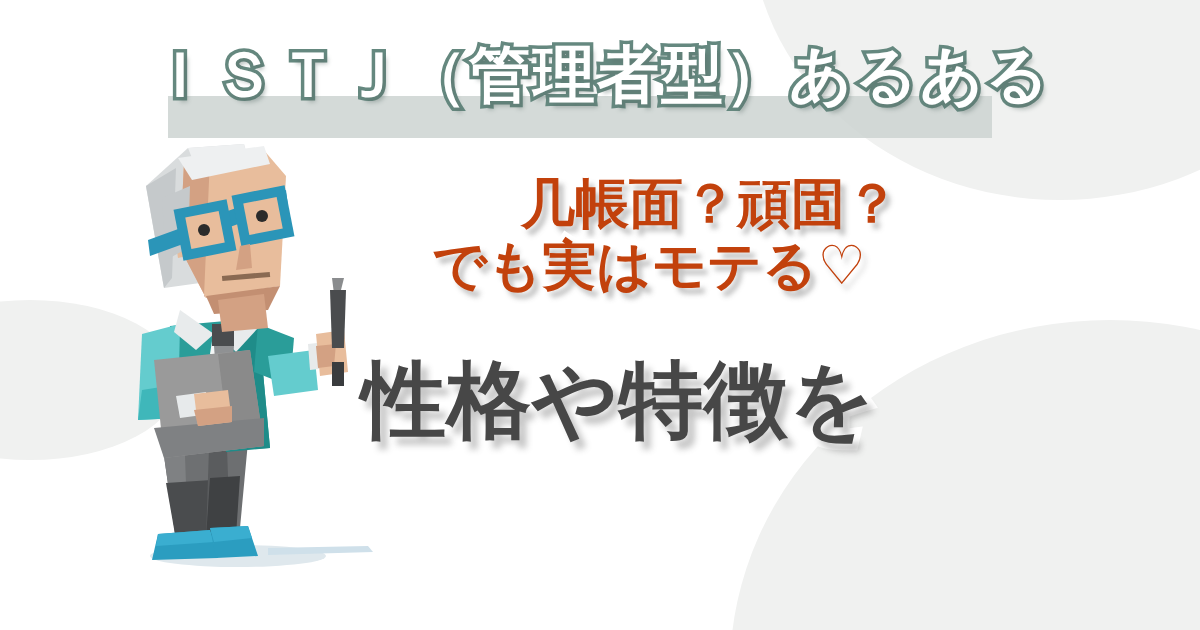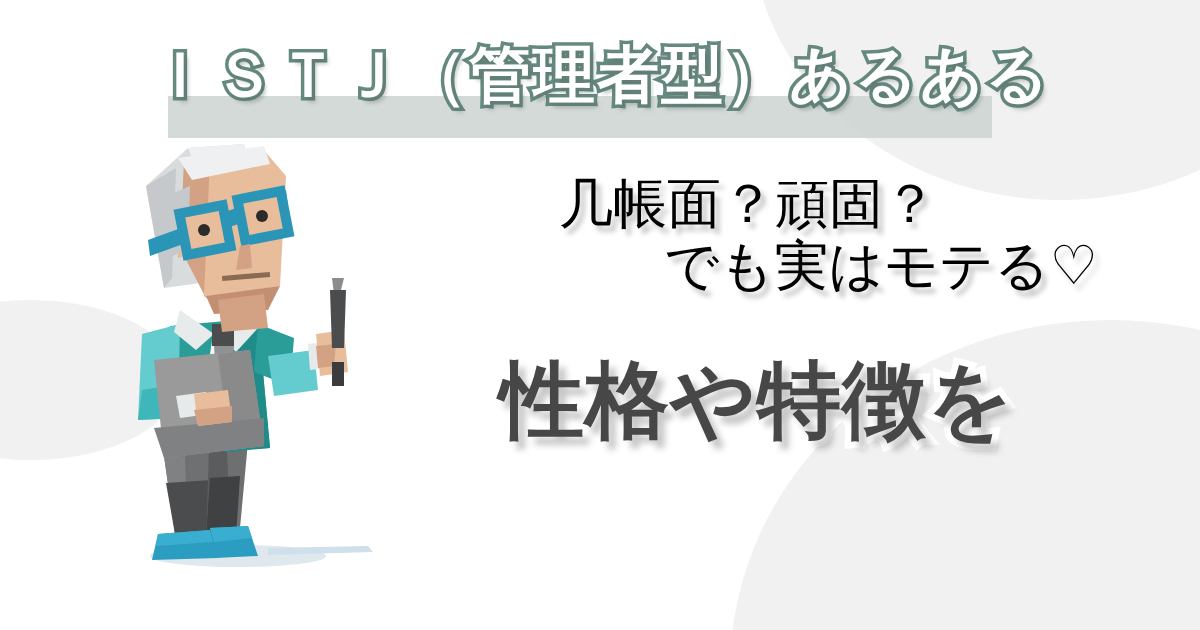--- a/index.html
+++ b/index.html
@@ -66,50 +66,50 @@
     -webkit-text-stroke: 7px #65887f;
     paint-order: stroke fill;
     text-shadow:
        4px 5px 4px rgba(90,110,104,.40);
     white-space: nowrap;
   }
 
   
   .sub {
     position: absolute;
-    left: 398px;
+    left: 360px;
     top: 172px;
     width: 700px;
     font-size: 54px;
-    font-weight: 400;
+    font-weight: 700;
     line-height: 1.15;
-    color: #000000;
+    color: #c2410c;
     -webkit-text-stroke: 9px #ffffff;
     paint-order: stroke fill;
     text-shadow: 5px 6px 5px rgba(80,80,80,.35);
   }
   .sub .l1 { display:block; text-align:center; }
-  .sub .l2 { display:block; text-align:right; padding-left: 72px; }
+  .sub .l2 { display:block; text-align:left; padding-left: 72px; }
 
   
   .main {
     position: absolute;
     left: 352px;
     top: 352px;
     width: 800px;
     font-size: 84px;
     font-weight: 700;
     line-height: 1.16;
     color: #474747;
     -webkit-text-stroke: 13px #ffffff;
     paint-order: stroke fill;
     text-shadow: 7px 8px 6px rgba(80,80,80,.33);
     letter-spacing: 1px;
   }
-  .main .m1 { display:block; text-align:center; padding-left: 10px;}
+  .main .m1 { display:block; text-align:left; padding-left: 10px;}
   .main .m2 { display:block; text-align:left; padding-left: 148px;}
 
   
   .character {
     position: absolute;
     left: 118px;
     top: 128px;
     width: 320px;
     height: 450px;
   }

